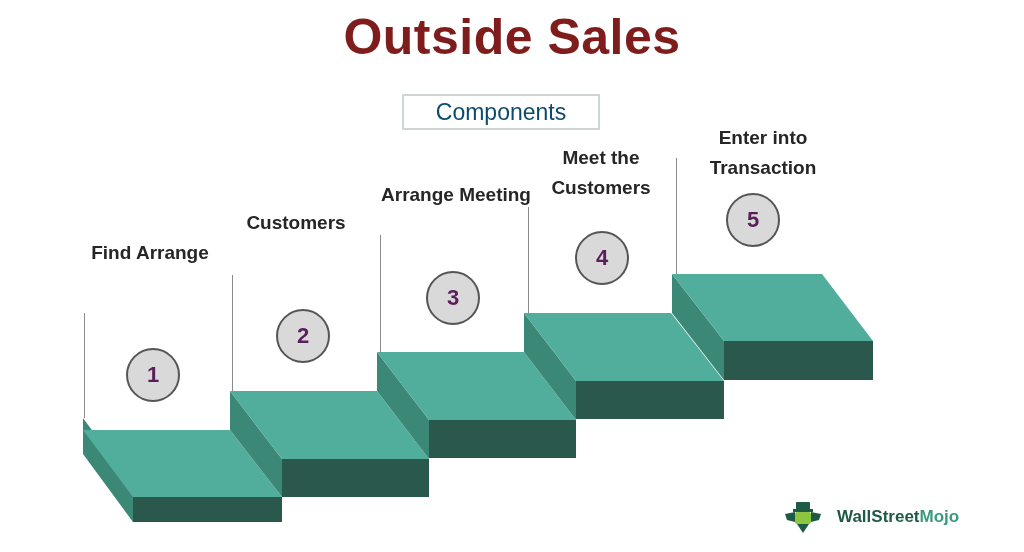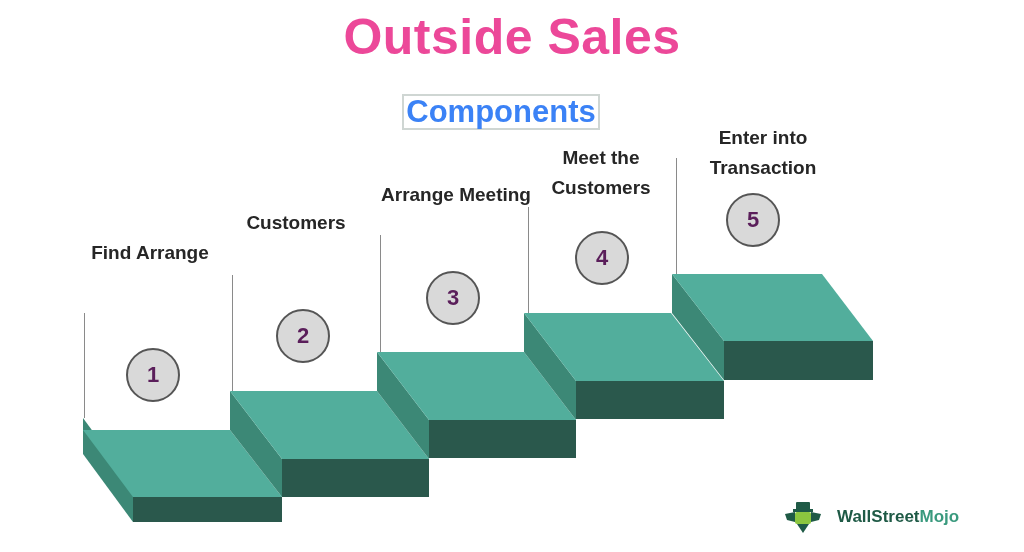--- a/index.html
+++ b/index.html
@@ -1,23 +1,23 @@
 <!DOCTYPE html>
 <html><head>
 <meta charset="utf-8">
 <style>
   html, body { margin: 0; padding: 0; background: #ffffff; }
   body { width: 1024px; height: 552px; position: relative; overflow: hidden;
          font-family: "Liberation Sans", "DejaVu Sans", sans-serif; }
   .title { position: absolute; left: 0; width: 1024px; top: 8px; text-align: center;
-           font-size: 50px; font-weight: bold; color: #ec4899; letter-spacing: 0.5px; }
+           font-size: 50px; font-weight: bold; color: #7f1d1d; letter-spacing: 0.5px; }
   .subtitle-box { position: absolute; left: 402px; top: 94px; width: 198px; height: 36px;
            border: 2px solid #cfd6d3; box-sizing: border-box; display: flex;
            align-items: center; justify-content: center; background: #fff; }
-  .subtitle-box span { font-size: 31px; font-weight: bold; color: #3b82f6; }
+  .subtitle-box span { font-size: 23px; font-weight: normal; color: #0c4a6e; }
   .stairs { position: absolute; left: 0; top: 0; }
   .label { position: absolute; text-align: center; font-size: 19px; font-weight: bold;
            color: #262626; line-height: 30px; white-space: nowrap; transform: translateX(-50%); }
   .num-circle { position: absolute; width: 54px; height: 54px; border-radius: 50%;
            background: #d9d9d9; border: 2px solid #555; box-sizing: border-box;
            display: flex; align-items: center; justify-content: center;
            font-size: 22px; font-weight: bold; color: #5a1e5a; transform: translate(-50%,-50%); }
   .vline { position: absolute; width: 1px; background: #8a8a8a; }
   .logo { position: absolute; left: 783px; top: 500px; display: flex; align-items: center; gap: 14px; }
   .logo-text { font-size: 17px; font-weight: bold; }

